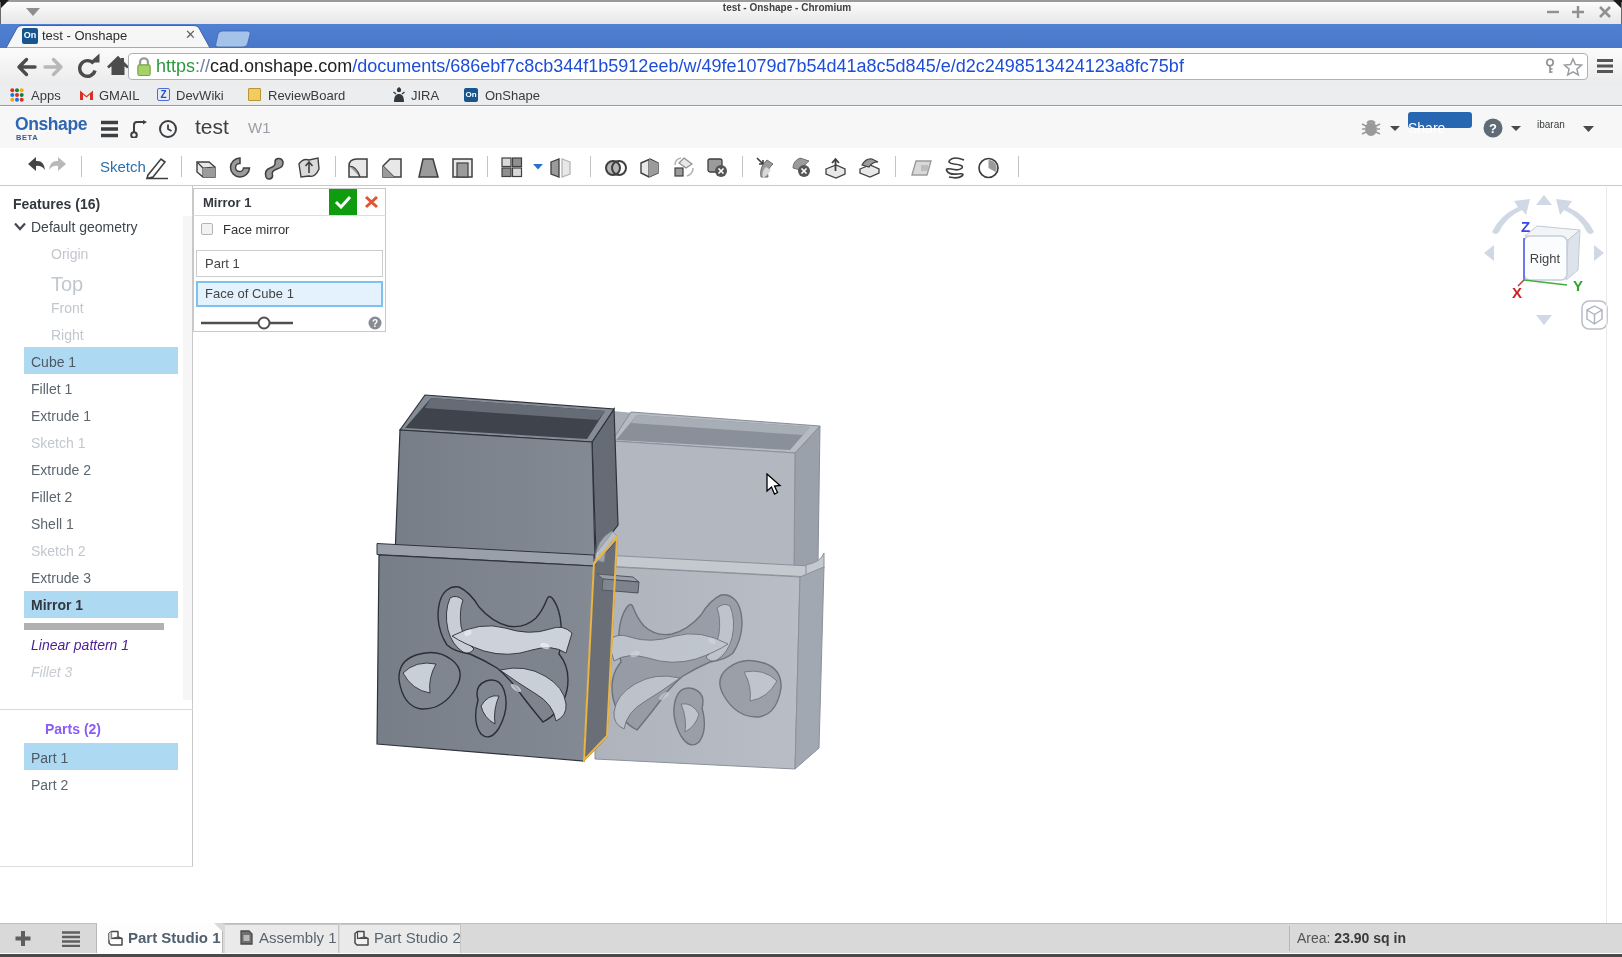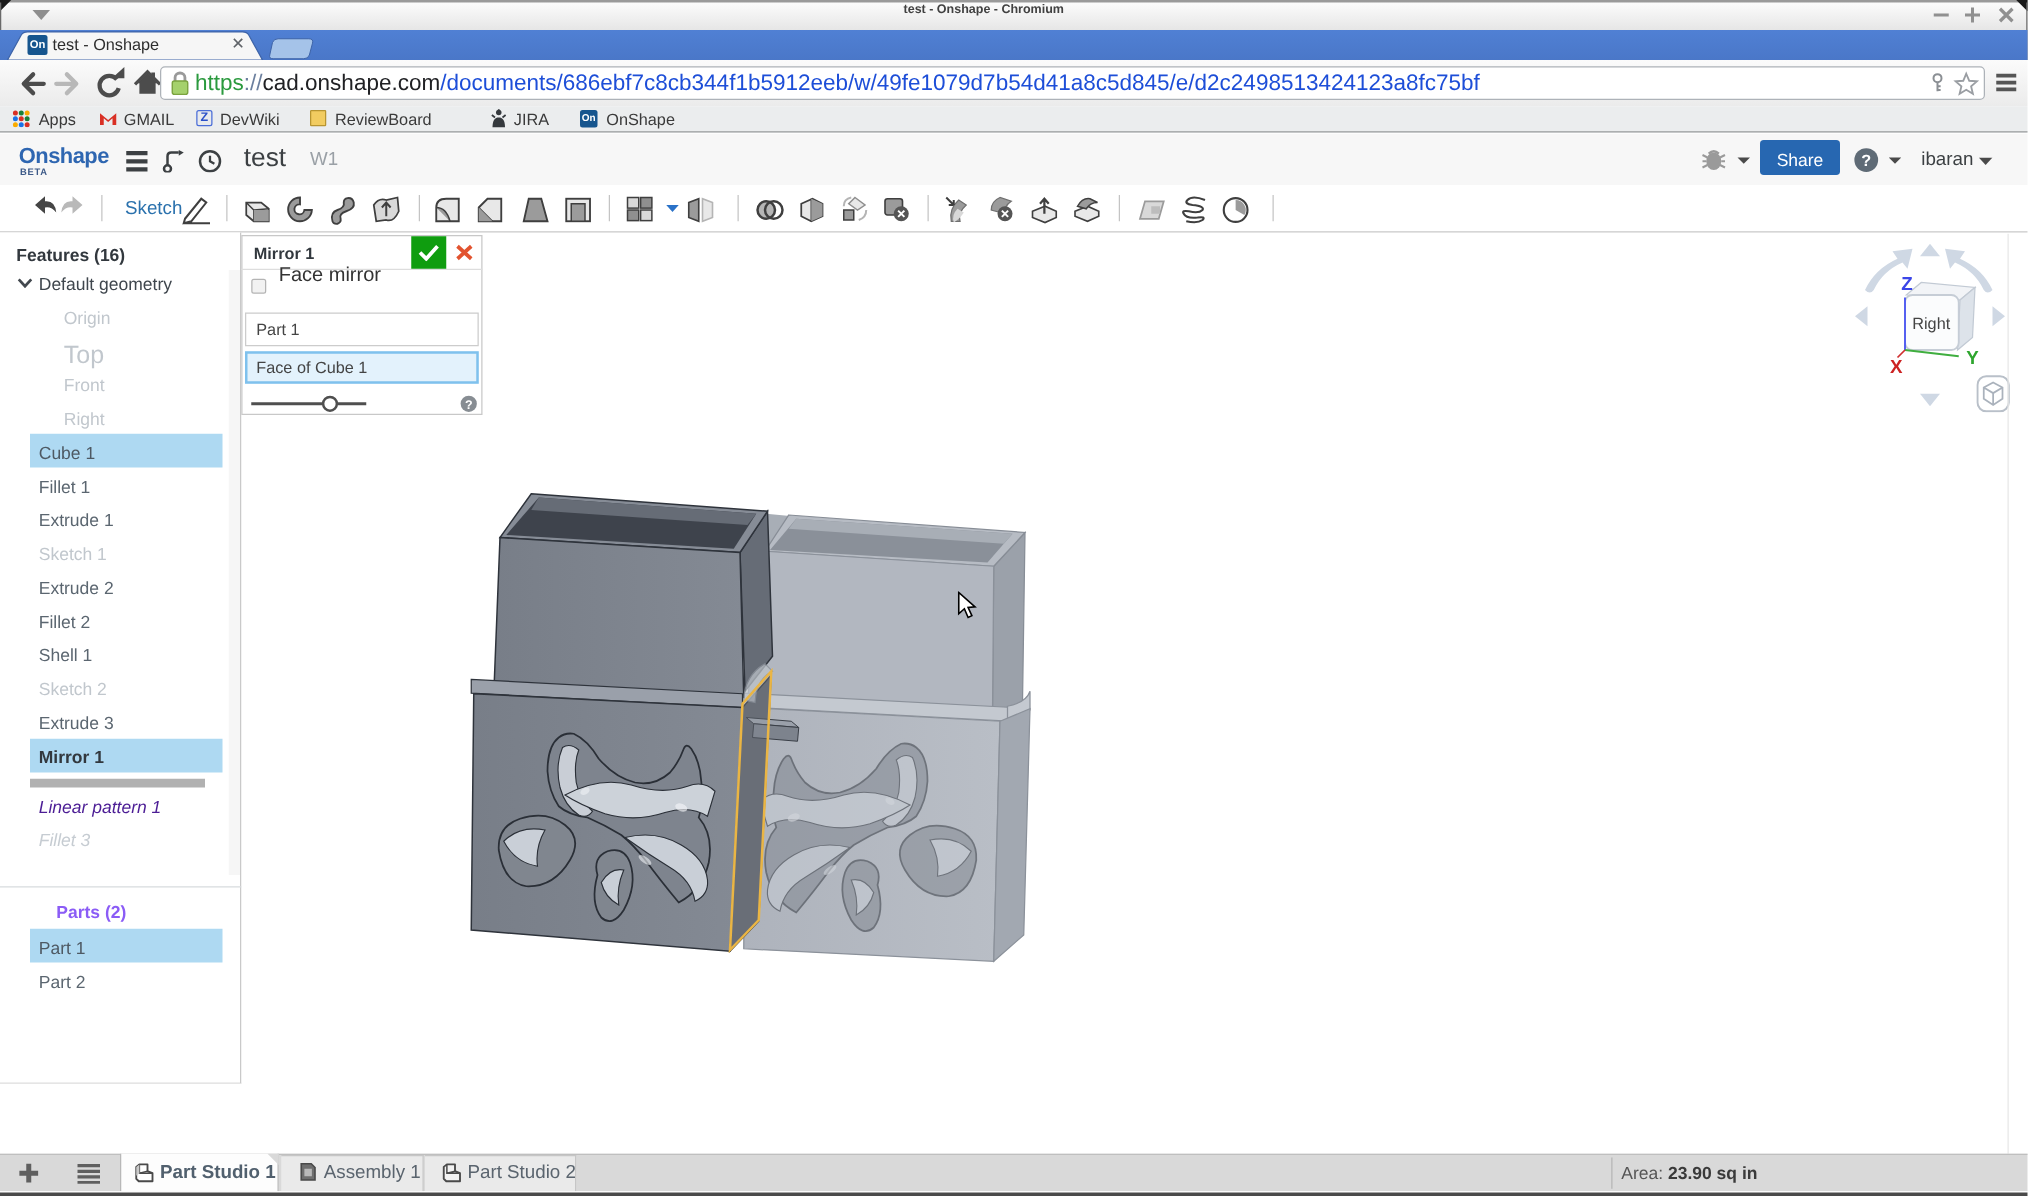--- a/index.html
+++ b/index.html
@@ -101,27 +101,27 @@
   <path d="M68 4.5 V9 L71.5 11" fill="none" stroke="#3c4043" stroke-width="1.8"></path>
 </svg>
 <div class="abs" style="left:195px;top:115px;font-size:21px;color:#3c4043;">test</div>
 <div class="abs" style="left:248px;top:119px;font-size:15px;color:#9aa0a6;">W1</div>
 <svg class="abs" style="left:1360px;top:118px;" width="40" height="20" viewBox="0 0 40 20">
   <ellipse cx="11" cy="11" rx="6" ry="7" fill="#9a9a9a"></ellipse>
   <path d="M7 5 Q11 1 15 5" fill="none" stroke="#9a9a9a" stroke-width="2"></path>
   <path d="M2 6 L6 8 M2 11 H5 M2 16 L6 14 M20 6 L16 8 M20 11 H17 M20 16 L16 14" stroke="#9a9a9a" stroke-width="1.6"></path>
   <path d="M30 8 L35 13 L40 8 Z" fill="#4a4a4a"></path>
 </svg>
-<div class="abs" style="left:1408px;top:112px;width:64px;height:28px;background:#2767b1;border-radius:3px;color:#fff;font-size:14px;text-align:center;line-height:32px;">Share</div>
+<div class="abs" style="left:1408px;top:112px;width:64px;height:16px;background:#2767b1;border-radius:3px;color:#fff;font-size:14px;line-height:32px;">Share</div>
 <svg class="abs" style="left:1483px;top:118px;" width="38" height="20" viewBox="0 0 38 20">
   <circle cx="10" cy="10" r="9.5" fill="#5f6b76"></circle>
   <text x="10" y="14.5" font-size="13" font-weight="bold" fill="#fff" text-anchor="middle" font-family="Liberation Sans">?</text>
   <path d="M28 8 L33 13 L38 8 Z" fill="#4a4a4a"></path>
 </svg>
-<div class="abs" style="left:1537px;top:119px;font-size:15px;color:#3c4043;">ibaran</div>
+<div class="abs" style="left:1537px;top:119px;font-size:10px;color:#3c4043;">ibaran</div>
 <svg class="abs" style="left:1583px;top:126px;" width="12" height="8" viewBox="0 0 12 8">
     <path d="M0 0 L5.5 6 L11 0 Z" fill="#4a4a4a"></path>
   </svg>
 
 <div class="abs" style="left:0;top:148px;width:1622px;height:38px;background:#fff;border-bottom:1px solid #c9c9c9;"></div>
 <svg class="abs" style="left:0;top:148px;" width="1040" height="37" viewBox="0 0 1040 37">
   <g stroke="#c4c4c4" stroke-width="1">
     <path d="M81.5 8 V29 M181.5 8 V29 M335.5 8 V29 M487.5 8 V29 M590.5 8 V29 M742.5 8 V29 M895.5 8 V29 M1018.5 8 V29"></path>
   </g>
 
@@ -281,21 +281,21 @@
 <div class="abs" style="left:193px;top:188px;width:193px;height:28px;border-bottom:1px solid #ddd;"></div>
 <div class="abs" style="left:203px;top:195px;font-size:13px;font-weight:bold;color:#32383e;">Mirror 1</div>
 <div class="abs" style="left:329px;top:189px;width:28px;height:26px;background:#0f9d0f;"></div>
 <svg class="abs" style="left:334px;top:195px;" width="18" height="14" viewBox="0 0 18 14">
     <path d="M2 7 L7 12 L16 2" fill="none" stroke="#fff" stroke-width="3"></path>
   </svg>
 <svg class="abs" style="left:364px;top:195px;" width="15" height="14" viewBox="0 0 15 14">
     <path d="M2 2 L13 12 M13 2 L2 12" fill="none" stroke="#e2532f" stroke-width="3"></path>
   </svg>
 <div class="abs" style="left:201px;top:223px;width:12px;height:12px;background:#f2f2f2;border:1px solid #b4b4b4;border-radius:2px;"></div>
-<div class="abs" style="left:223px;top:212px;font-size:16px;color:#333;">Face mirror</div>
+<div class="abs" style="left:223px;top:222px;font-size:13px;color:#333;">Face mirror</div>
 <div class="abs" style="left:196px;top:250px;width:187px;height:27px;border:1px solid #ccc;background:#fff;font-size:13px;color:#444;line-height:25px;padding-left:8px;">Part 1</div>
 <div class="abs" style="left:196px;top:281px;width:187px;height:26px;border:2px solid #7fc1ed;background:#e3f2fc;font-size:13px;color:#444;line-height:22px;padding-left:7px;">Face of Cube 1</div>
 <svg class="abs" style="left:199px;top:314px;" width="186 " height="18" viewBox="0 0 186 18">
   <path d="M2 9 H94" stroke="#4f4f4f" stroke-width="2.5"></path>
   <circle cx="65" cy="9" r="5.5" fill="#fff" stroke="#4f4f4f" stroke-width="2"></circle>
   <circle cx="176" cy="9" r="6.5" fill="#878d93"></circle>
   <text x="176" y="13.2" font-size="10" font-weight="bold" fill="#fff" text-anchor="middle" font-family="Liberation Sans">?</text>
 </svg>
 
 <svg class="abs" style="left:370px;top:390px;" width="460" height="385" viewBox="370 390 460 385">

